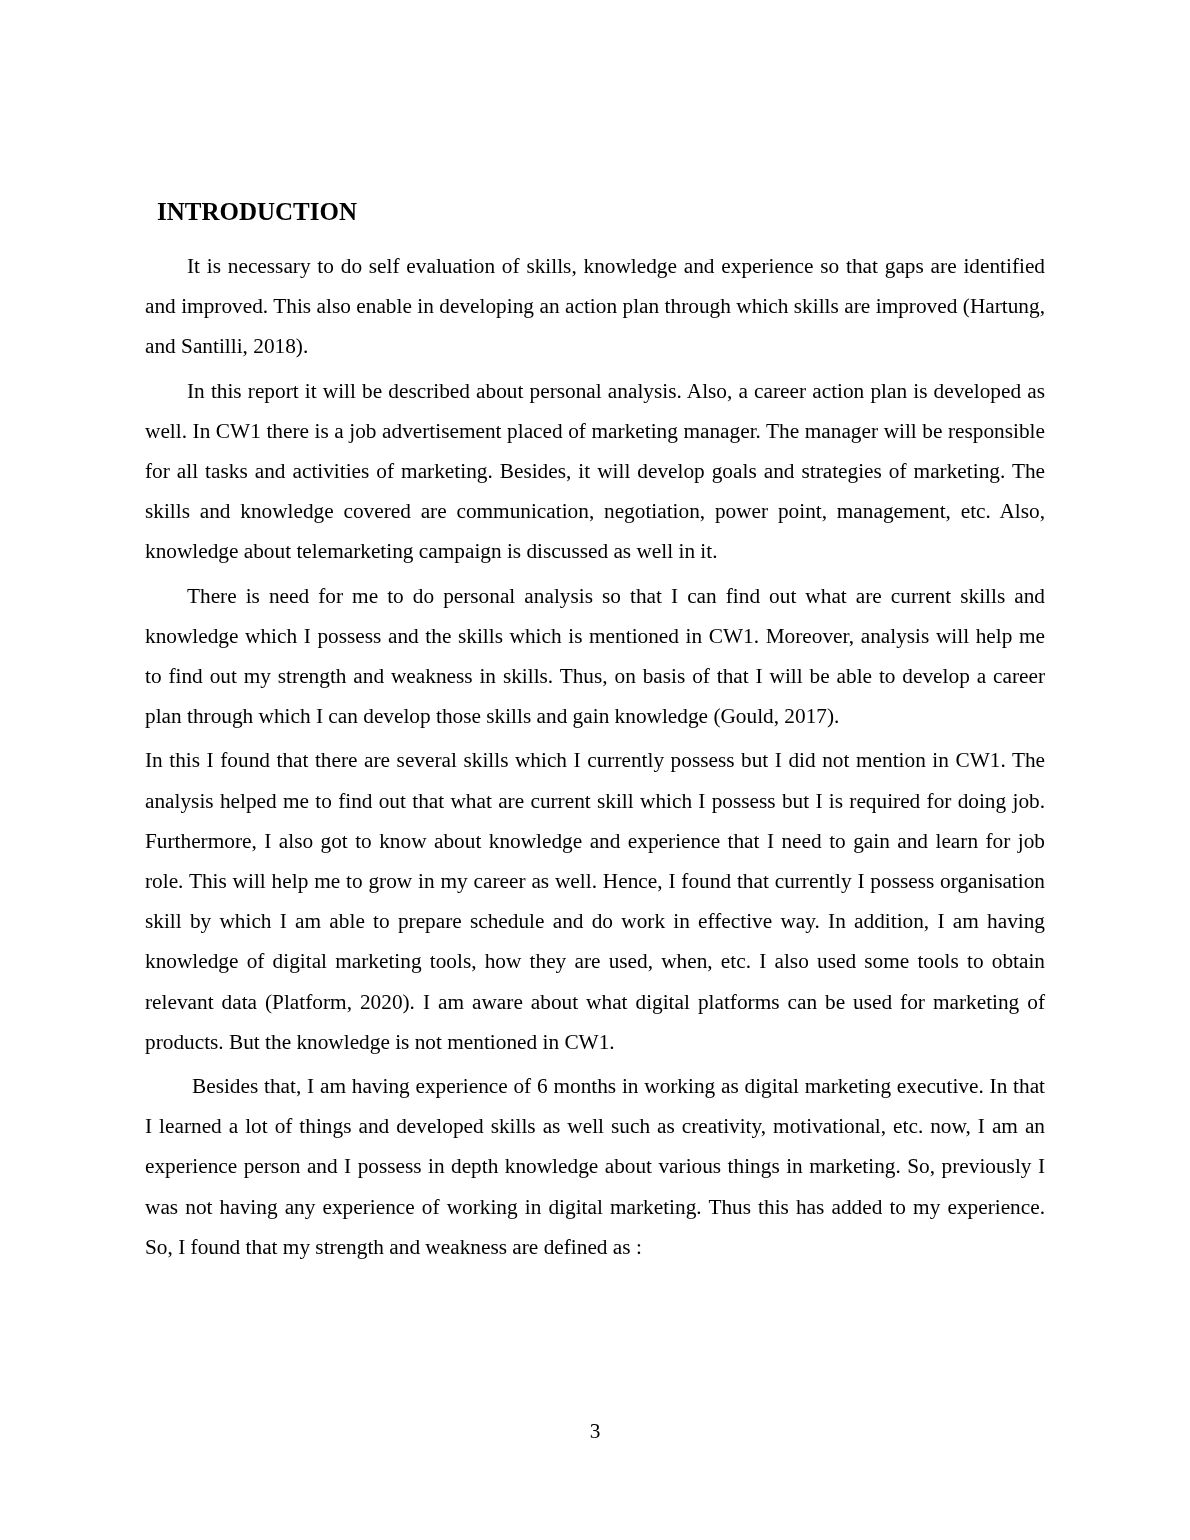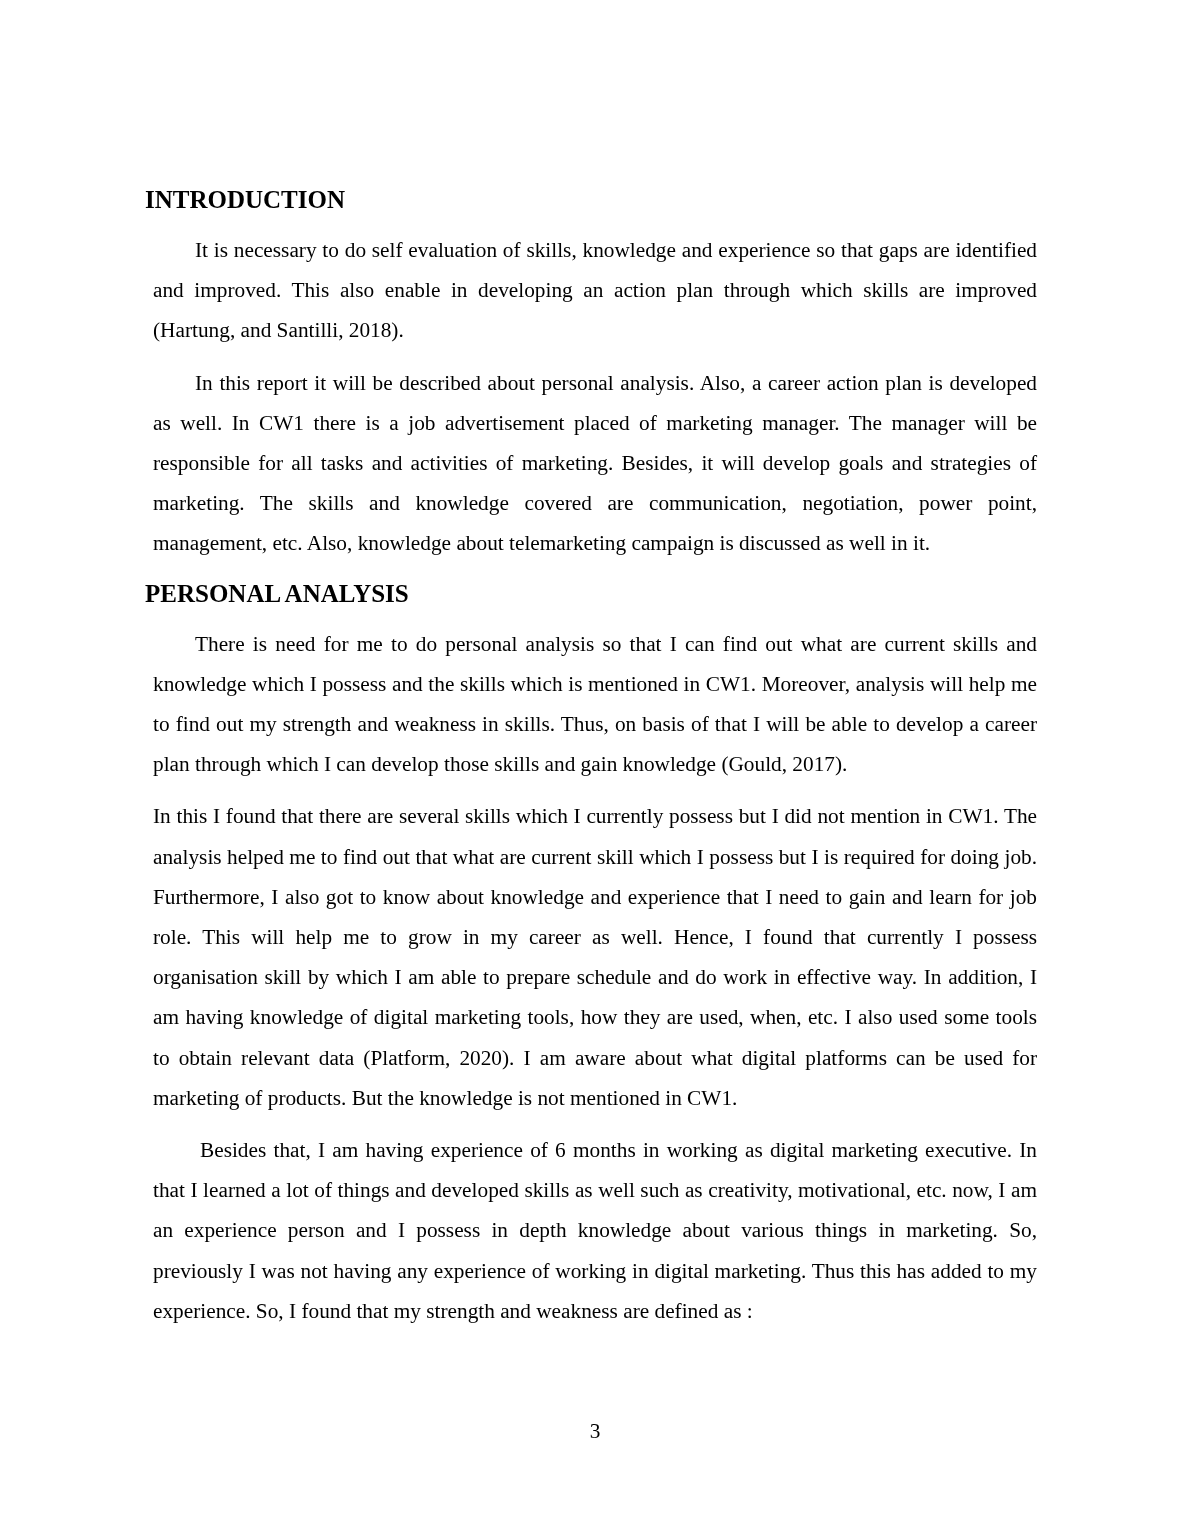--- a/index.html
+++ b/index.html
@@ -19,28 +19,28 @@
       position: absolute;
       left: 141px;
       top: 178px;
       width: 908px;
     }
     h1.section-heading {
       font-family: "Liberation Serif", "DejaVu Serif", serif;
       font-weight: bold;
       font-size: 25px;
       line-height: 36px;
-      margin: 4px;
+      margin: 16px;
       padding: 0;
       letter-spacing: 0;
     }
     p.body-para {
       font-size: 21.3px;
       line-height: 40.2px;
-      margin: 12px;
+      margin: 4px;
       padding: 0;
       text-align: justify;
       text-align-last: left;
     }
     p.indent {
       text-indent: 42px;
     }
     p.indent-small {
       text-indent: 47px;
       font-family: Liberation Serif, serif;
@@ -61,20 +61,19 @@
 <body>
 
 <div class="page">
   <section>
     <h1 class="section-heading heading-intro">INTRODUCTION</h1>
     <p class="body-para indent">It is necessary to do self evaluation of skills, knowledge and experience so that gaps are identified and improved. This also enable in developing an action plan through which skills are improved (Hartung,  and Santilli,  2018).</p>
     <p class="body-para indent">In this report it will be described about personal analysis. Also, a career action plan is developed as well. In CW1 there is a job advertisement placed of marketing manager. The manager will be responsible for all tasks and activities of marketing. Besides, it will develop goals and strategies of marketing. The skills and knowledge covered are communication, negotiation, power point, management, etc. Also, knowledge about telemarketing campaign is discussed as well in it.</p>
   </section>
 
   <section>
-    <h1 class="section-heading heading-personal">PERSONAL ANALYSIS</h1>
     <p class="body-para indent">There is need for me to do personal analysis so that I can find out what are current skills and knowledge which I possess and the skills which is mentioned in CW1. Moreover, analysis will help me to find out my strength and weakness in skills. Thus, on basis of that I will be able to develop a career plan through which I can develop those skills and gain knowledge (Gould, 2017).</p>
     <p class="body-para">In this I found that there are several skills which I currently possess but I did not mention in CW1. The analysis helped me to find out that what are current skill which I possess but I is required for doing job. Furthermore, I also got to know about knowledge and experience that I need to gain and learn for job role. This will help me to grow in my career as well. Hence, I found that currently I possess organisation skill by which I am able to prepare schedule and do work in effective way. In addition, I am having knowledge of digital marketing tools, how they are used, when, etc. I also used some tools to obtain relevant data (Platform,  2020). I am aware about what digital platforms can be used for marketing of products. But the knowledge is not mentioned in CW1.</p>
     <p class="body-para indent-small">Besides that, I am having experience of 6 months in working as digital marketing executive. In that I learned a lot of things and developed skills as well such as creativity, motivational, etc. now, I am an experience person and I possess in depth knowledge about various things in marketing. So, previously I was not having any experience of working in digital marketing. Thus this has added to my experience. So, I found that my strength and weakness are defined as :</p>
   </section>
 </div>
 
 <div class="page-number">3</div>
 
 </body></html>

